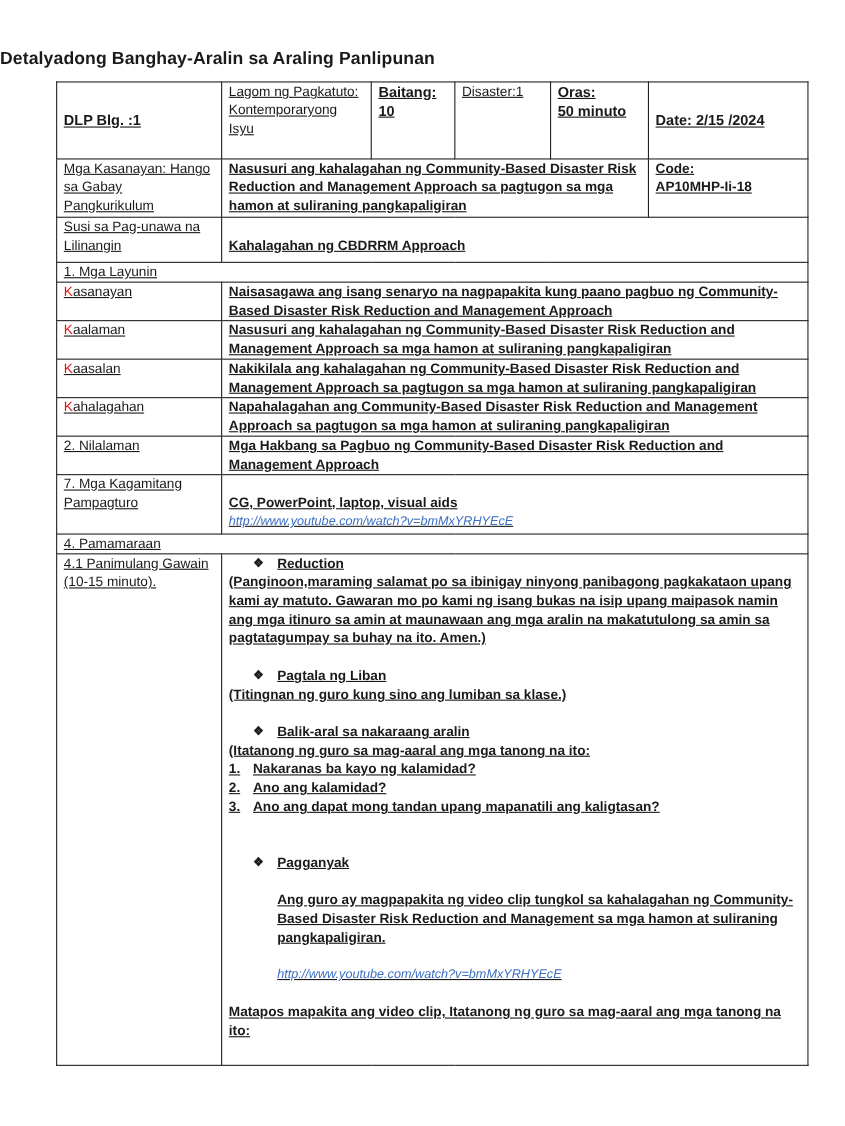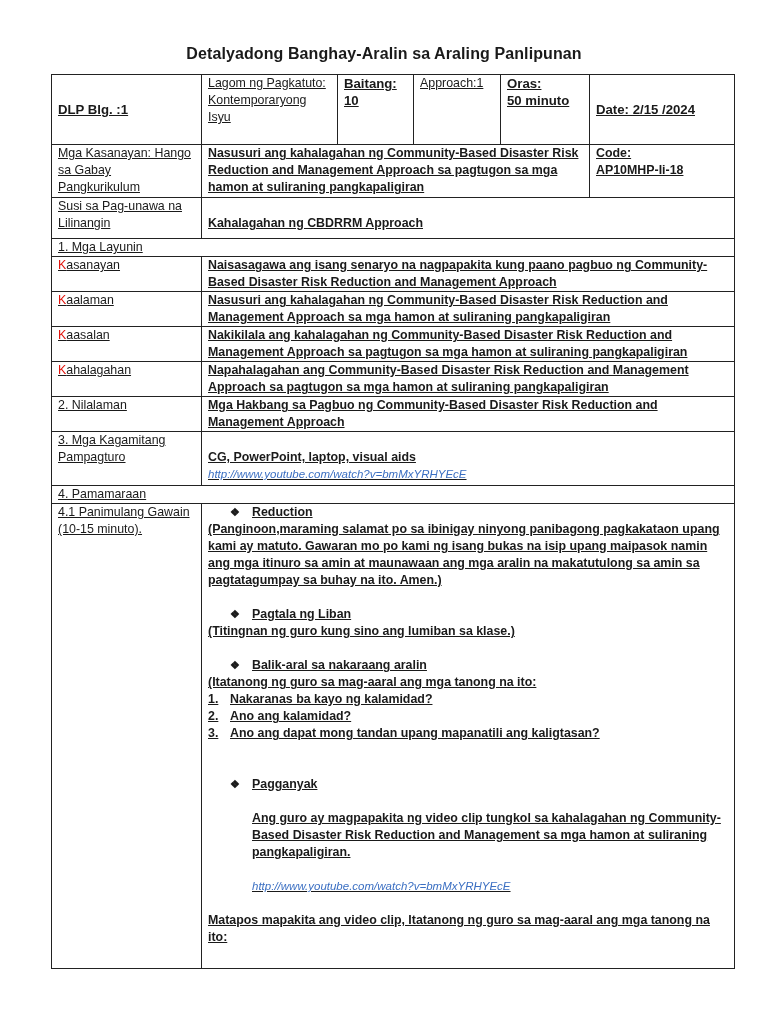--- a/index.html
+++ b/index.html
@@ -1,18 +1,18 @@
 <!DOCTYPE html>
 <html><head>
 <meta charset="utf-8">
 <style>
   html, body { margin: 0; padding: 0; background: #ffffff; }
   body { width: 768px; height: 1024px; position: relative; overflow: hidden;
          font-family: "Liberation Sans", sans-serif; color: #1a1a1a; }
-  .title { position: absolute; left: 0; width: 768px; top: 45px; text-align: center;
+  .title { position: absolute; left: 0; width: 768px; top: 45px; text-align: left;
            font-size: 16px; font-weight: bold; letter-spacing: 0.1px; }
   table.plan { position: absolute; left: 51px; top: 74px; width: 683px;
                border-collapse: collapse; table-layout: fixed; }
   table.plan td { border: 1.3px solid #222; vertical-align: top; padding: 0 6px;
                   font-size: 12.4px; line-height: 17px; font-weight: bold; color: #1a1a1a; text-decoration: underline; }
   .norm { font-weight: normal; }
   .red { color: #e3120b; }
   .link { color: #3b6fc2; font-style: italic; font-weight: normal; font-size: 11.5px; }
   .mid { vertical-align: middle !important; }
   .bul { display: block; padding-left: 22px; position: relative; }
@@ -39,21 +39,21 @@
   </colgroup>
 
   <tbody>
       <tr style="height:70px">
     <td class="mid" style="font-size:13.2px">DLP Blg. :1</td>
     <td class="norm" style="font-weight:normal">Lagom ng Pagkatuto: Kontemporaryong Isyu</td>
     <td style="font-size:13.2px">
       <div>Baitang:</div>
       <div>10</div>
     </td>
-    <td class="norm" style="font-weight:normal">Approach:1</td>
+    <td class="norm" style="font-weight:normal">Disaster:1</td>
     <td style="font-size:13.2px">
       <div>Oras:</div>
       <div>50 minuto</div>
     </td>
     <td class="mid" style="font-size:13.2px">Date: 2/15 /2024</td>
   </tr>
 
   <tr style="height:53px">
     <td class="norm" style="font-weight:normal">Mga Kasanayan: Hango sa Gabay Pangkurikulum</td>
     <td colspan="4">Nasusuri ang kahalagahan ng Community-Based Disaster Risk Reduction and Management Approach sa pagtugon sa mga hamon at suliraning pangkapaligiran</td>
@@ -88,21 +88,21 @@
     <td class="norm" style="font-weight:normal"><span class="red">K</span><span>ahalagahan</span></td>
     <td colspan="5">Napahalagahan ang Community-Based Disaster Risk Reduction and Management Approach sa pagtugon sa mga hamon at suliraning pangkapaligiran</td>
   </tr>
 
   <tr style="height:35px">
     <td class="norm" style="font-weight:normal">2. Nilalaman</td>
     <td colspan="5">Mga Hakbang sa Pagbuo ng Community-Based Disaster Risk Reduction and Management Approach</td>
   </tr>
 
   <tr style="height:54px">
-    <td class="norm" style="font-weight:normal">3. Mga Kagamitang Pampagturo</td>
+    <td class="norm" style="font-weight:normal">7. Mga Kagamitang Pampagturo</td>
     <td colspan="5" style="vertical-align:bottom;padding-bottom:2px">
       <div>CG, PowerPoint, laptop, visual aids</div>
       <div class="link">http://www.youtube.com/watch?v=bmMxYRHYEcE</div>
     </td>
   </tr>
 
   <tr style="height:17px">
     <td colspan="6" class="norm" style="font-weight:normal">4. Pamamaraan</td>
   </tr>
 

